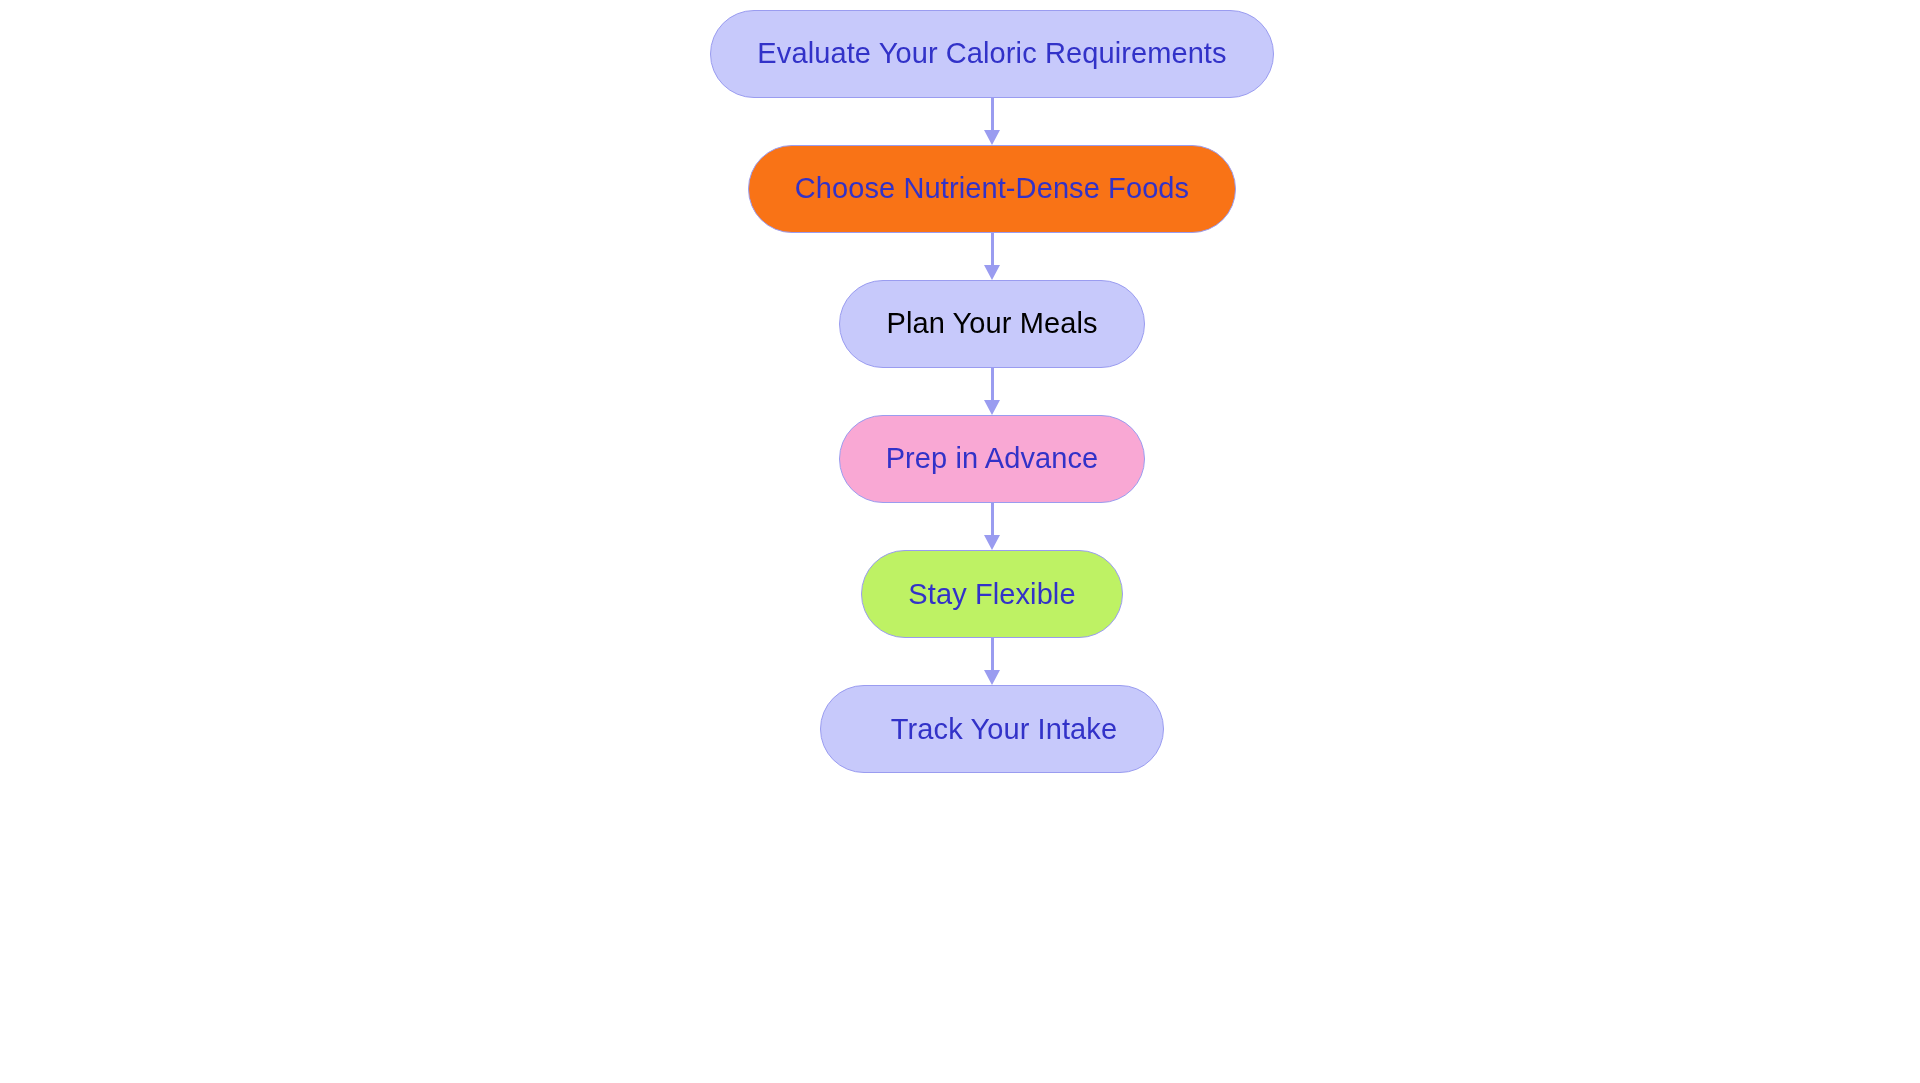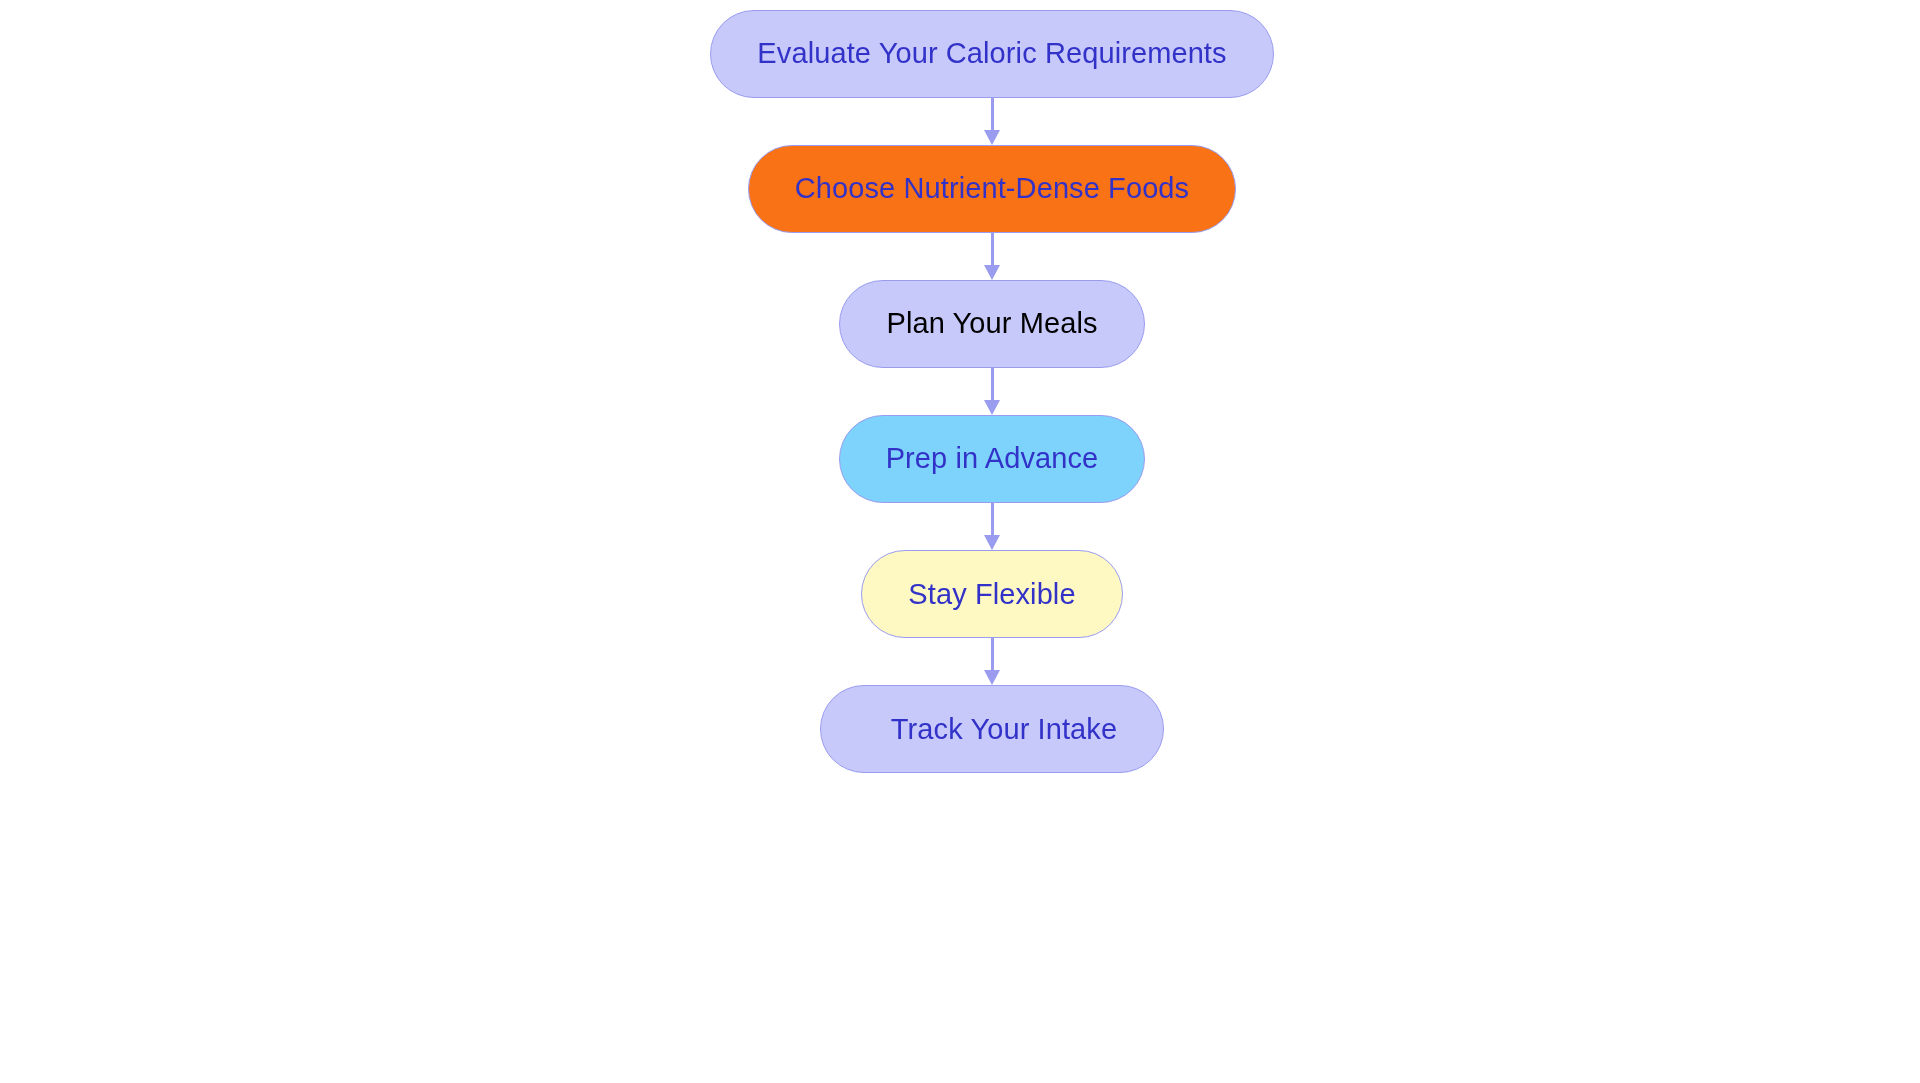--- a/index.html
+++ b/index.html
@@ -114,30 +114,30 @@
 
     <div class="node node-2" style="background: rgb(199, 201, 251); border-color: rgb(154, 156, 240);">
       <span class="node-label" style="color: #000000;">Plan Your Meals</span>
     </div>
 
     <div class="connector conn-2">
       <div class="connector-line" style="background: rgb(154, 156, 240);"></div>
       <div class="connector-head" style="border-top-color: rgb(154, 156, 240);"></div>
     </div>
 
-    <div class="node node-3" style="background: #7dd3fc; border-color: rgb(154, 156, 240);">
+    <div class="node node-3" style="background: #f9a8d4; border-color: rgb(154, 156, 240);">
       <span class="node-label" style="color: rgb(50, 50, 200);">Prep in Advance</span>
     </div>
 
     <div class="connector conn-3">
       <div class="connector-line" style="background: rgb(154, 156, 240);"></div>
       <div class="connector-head" style="border-top-color: rgb(154, 156, 240);"></div>
     </div>
 
-    <div class="node node-4" style="background: #fef9c3; border-color: rgb(154, 156, 240);">
+    <div class="node node-4" style="background: #bef264; border-color: rgb(154, 156, 240);">
       <span class="node-label" style="color: rgb(50, 50, 200);">Stay Flexible</span>
     </div>
 
     <div class="connector conn-4">
       <div class="connector-line" style="background: rgb(154, 156, 240);"></div>
       <div class="connector-head" style="border-top-color: rgb(154, 156, 240);"></div>
     </div>
 
     <div class="node node-5" style="background: rgb(199, 201, 251); border-color: rgb(154, 156, 240);">
       <span class="node-label" style="color: rgb(50, 50, 200); margin-left: 24px;">Track Your Intake</span>

